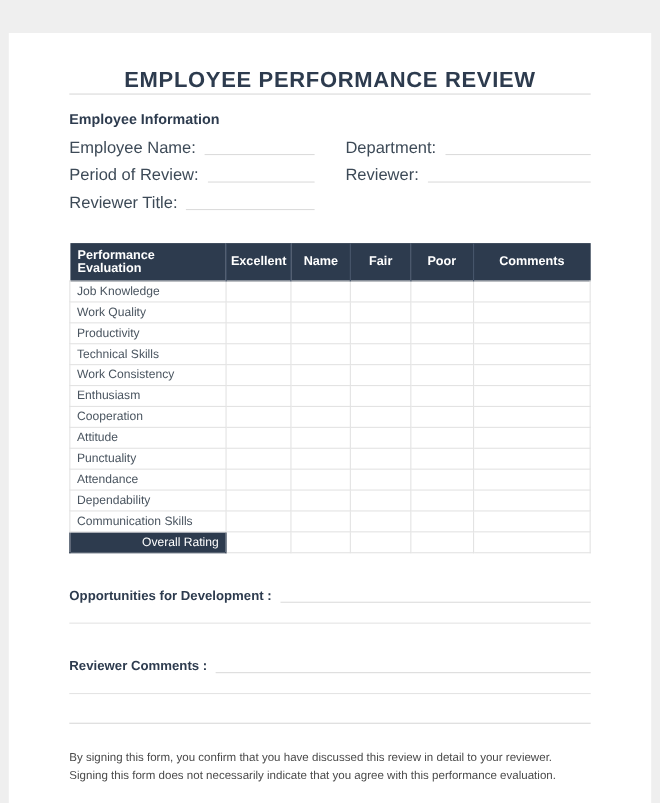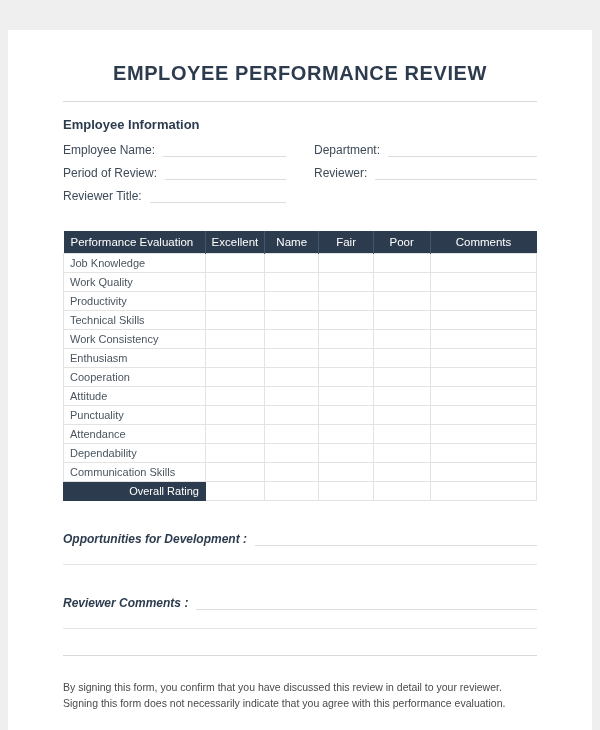--- a/index.html
+++ b/index.html
@@ -16,21 +16,20 @@
   }
   .page{
     background:#ffffff;
     margin:30px 8px 0 8px;
     min-height:700px;
     padding:32px 55px 40px 55px;
   }
   
   .title-block{
     text-align:center;
-    padding-bottom:16px;
     border-bottom:1px solid var(--line);
   }
   .title-block h1{
     font-size:20px;
     font-weight:bold;
     letter-spacing:0.6px;
     color:var(--accent);
   }
   
   .section-heading{
@@ -41,22 +40,21 @@
   }
   .fields-grid{
     margin-top:10px;
     display:grid;
     grid-template-columns:1fr 1fr;
     column-gap:28px;
     row-gap:8px;
   }
   .field{
     display:flex;
-    align-items:flex-end;
-    font-size:12px;
+    font-size:15px;
     color:#3d4a57;
   }
   .field .lbl{white-space:nowrap;}
   .write-line{
     flex:1;
     margin-left:8px;
     border-bottom:1px solid #dcdcdc;
     height:15px;
     min-width:30px;
   }
@@ -64,21 +62,21 @@
   table.eval{
     margin-top:28px;
     width:100%;
     border-collapse:collapse;
     table-layout:fixed;
   }
   table.eval thead th{
     background:var(--table-header-bg);
     color:#ffffff;
     font-size:11.5px;
-    font-weight:normal;
+    font-weight:bold;
     padding:5px 4px;
     border-right:1px solid #46556a;
     text-align:center;
   }
   table.eval thead th:first-child{
     text-align:left;
     padding-left:7px;
   }
   table.eval thead th:last-child{border-right:none;}
   table.eval td{
@@ -96,21 +94,20 @@
     text-align:right;
   }
   
   .inline-section{
     display:flex;
     align-items:flex-end;
     margin-top:30px;
     font-size:12px;
     font-weight:bold;
     color:var(--accent);
-    font-style:italic;
   }
   .full-line{
     border-bottom:1px solid #e4e4e4;
     height:17px;
     margin-top:2px;
   }
   
   .disclaimer{
     margin-top:26px;
     border-top:1px solid var(--line);

